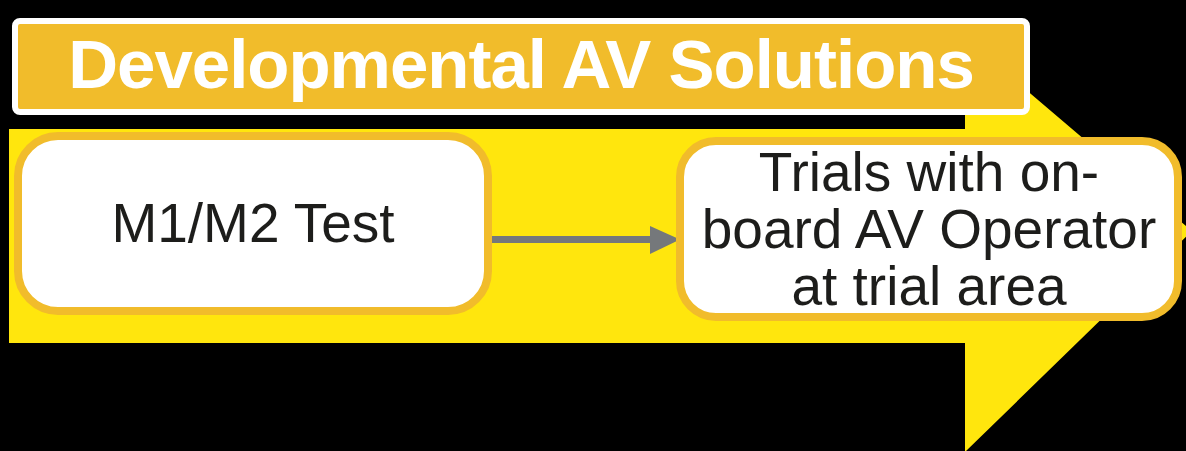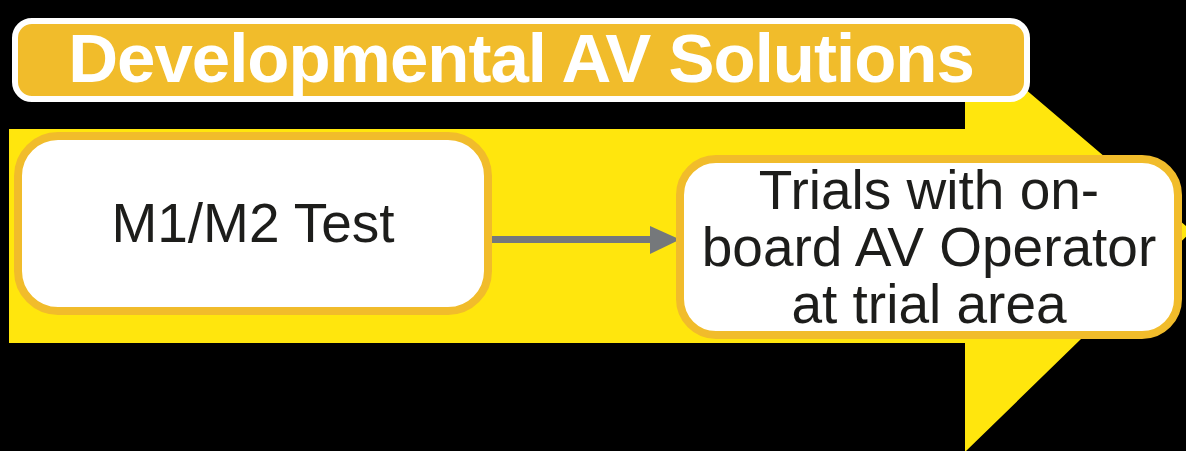--- a/index.html
+++ b/index.html
@@ -24,24 +24,24 @@
   }
   .layer {
     position: absolute;
     left: 0; top: 0;
     width: 1186px;
     height: 451px;
   }
   .banner {
     position: absolute;
     left: 12px; top: 18px;
-    width: 1018px; height: 84px;
+    width: 1018px; height: 97px;
     background: var(--gold);
     border: 6px solid var(--white);
-    border-radius: 20px;
+    border-radius: 8px;
     display: flex;
     align-items: center;
     justify-content: center;
   }
   .banner span {
     color: var(--white);
     font-size: 69px;
     font-weight: bold;
     letter-spacing: -1px;
     white-space: nowrap;
@@ -62,21 +62,21 @@
     font-size: 55px;
     line-height: 57px;
     white-space: pre-line;
   }
   .box-left {
     left: 14px; top: 132px;
     width: 478px; height: 183px;
     border-radius: 44px;
   }
   .box-right {
-    left: 676px; top: 155px;
+    left: 676px; top: 137px;
     width: 506px; height: 184px;
     border-radius: 40px;
   }
 </style>
 </head>
 <body>
 
 <div class="canvas">
 
   <svg class="layer" viewBox="0 0 1186 451" aria-hidden="true">

